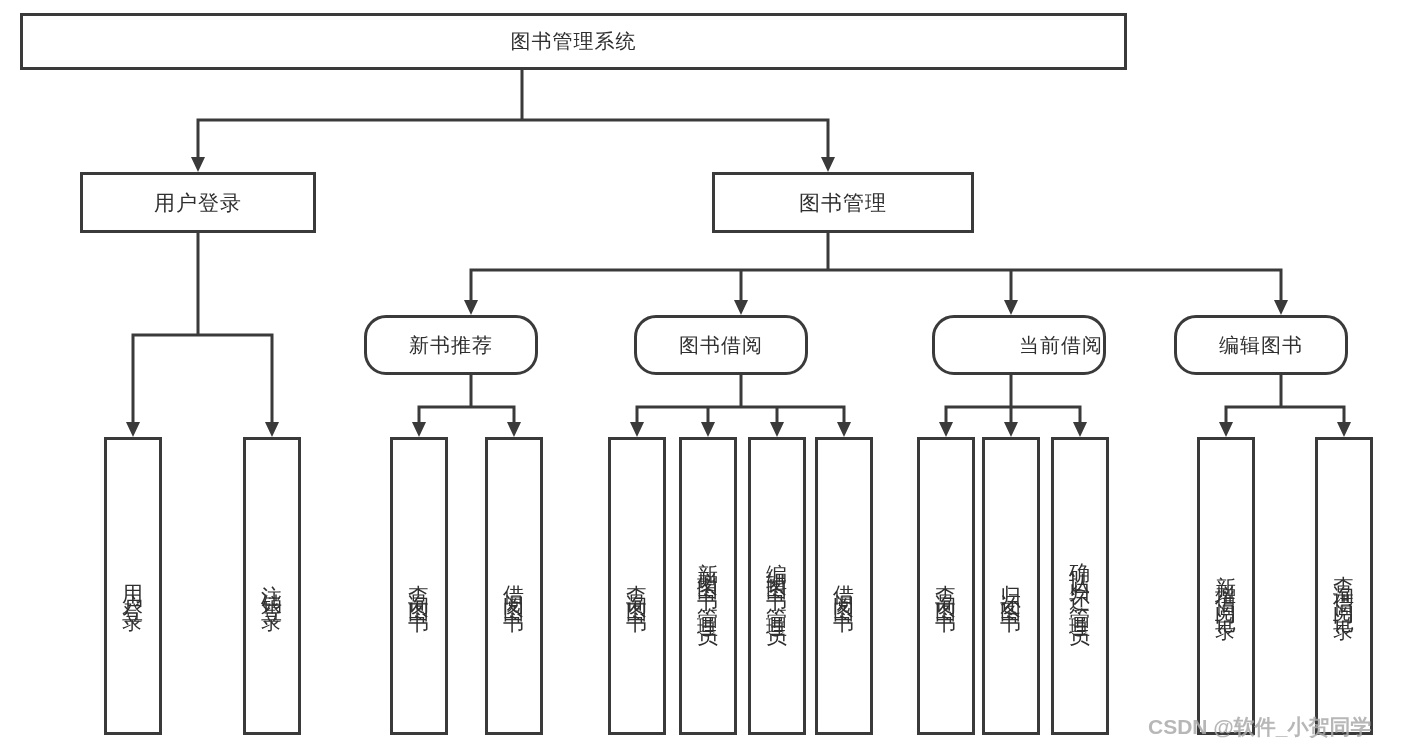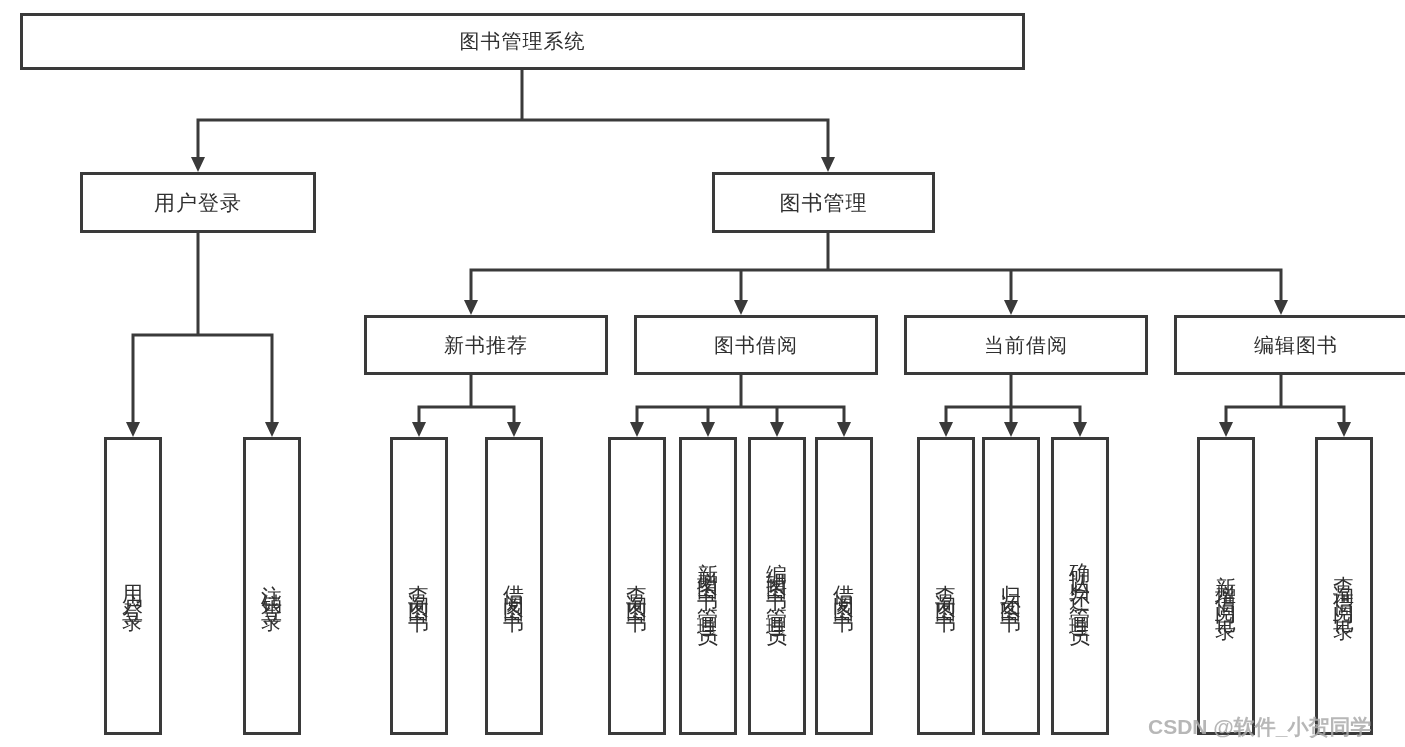--- a/index.html
+++ b/index.html
@@ -42,28 +42,28 @@
     display: flex;
     align-items: center;
     justify-content: center;
     z-index: 1;
     color: var(--text);
   }
   .box .label {
     white-space: nowrap;
     letter-spacing: 1px;
   }
-  .root-box   { left: 20px;  top: 13px;  width: 1005px; height: 57px; font-size: 20px; }
+  .root-box   { left: 20px;  top: 13px;  width: 1107px; height: 57px; font-size: 20px; }
   .l2-box     { top: 172px;  height: 61px; font-size: 21px; }
   .l2-user    { left: 80px;  width: 236px; }
-  .l2-book    { left: 712px; width: 223px; }
-  .l3-box     { top: 315px;  height: 60px; width: 244px; font-size: 20px; }
+  .l2-book    { left: 712px; width: 262px; }
+  .l3-box     { top: 315px;  height: 60px; width: 174px; font-size: 20px; border-radius: 22px; }
   .l3-a { left: 364px; }
   .l3-b { left: 634px; text-align: center; }
-  .l3-c { left: 904px; }
+  .l3-c { left: 932px; justify-content: flex-end; }
   .l3-d { left: 1174px; }
   .leaf {
     top: 437px;
     height: 298px;
     width: 58px;
   }
   .leaf .vlabel {
     writing-mode: vertical-rl;
     text-orientation: mixed;
     font-size: 21px;

